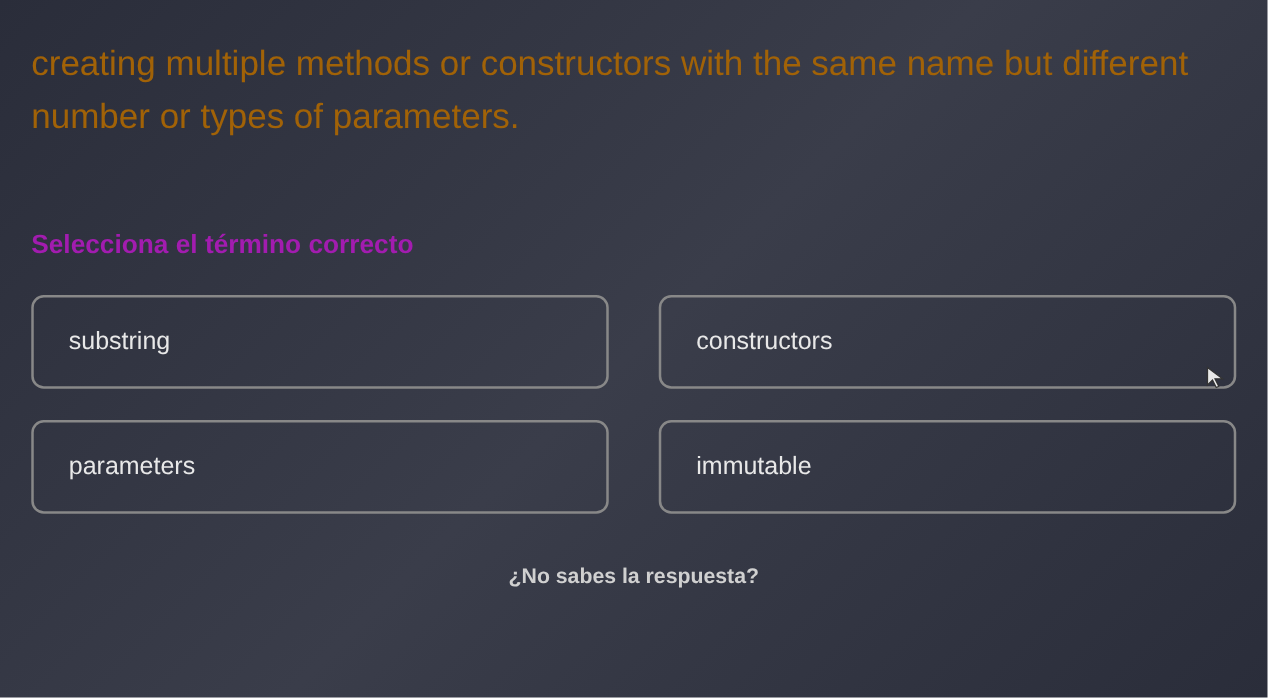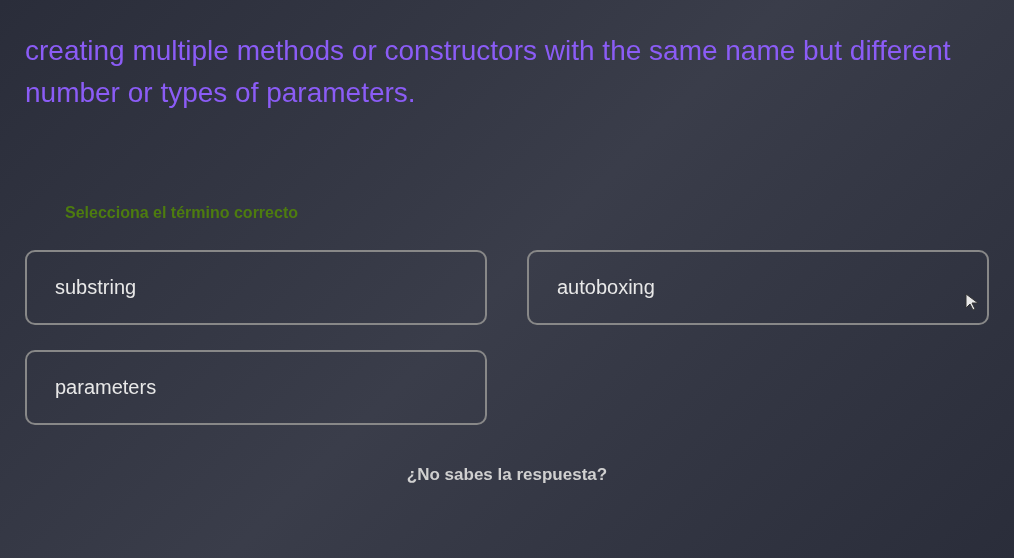--- a/index.html
+++ b/index.html
@@ -13,30 +13,29 @@
       background: linear-gradient(135deg, #2a2d3a 0%, #3a3d4a 50%, #2a2d3a 100%);
       font-family: -apple-system, BlinkMacSystemFont, 'Segoe UI', Arial, sans-serif;
       color: #e8e8e8;
       padding: 30px 25px 0 25px;
       position: relative;
       overflow: hidden;
     }
     .question-text {
       font-size: 28px;
       line-height: 1.5;
-      color: #8b5cf6;
-      margin-bottom: 90px;
+      color: #a16207;
+      margin-bottom: 70px;
       font-weight: 400;
     }
     .prompt-label {
-      font-size: 16px;
-      color: #4d7c0f;
+      font-size: 21px;
+      color: #a21caf;
       font-weight: 600;
       margin-bottom: 28px;
-      margin-left: 40px;
     }
     .options-grid {
       display: grid;
       grid-template-columns: 1fr 1fr;
       gap: 25px 40px;
       margin-bottom: 40px;
     }
     .option-button {
       background: transparent;
       border: 2px solid #888;
@@ -71,22 +70,23 @@
   </style>
 </head>
 <body>
 
 <div class="question-text">creating multiple methods or constructors with the same name but different number or types of parameters.</div>
 
 <div class="prompt-label">Selecciona el término correcto</div>
 
 <div class="options-grid">
   <button class="option-button">substring</button>
-  <button class="option-button">autoboxing</button>
+  <button class="option-button">constructors</button>
   <button class="option-button">parameters</button>
+  <button class="option-button">immutable</button>
 </div>
 
 <div class="footer-link">¿No sabes la respuesta?</div>
 
 <div class="cursor-icon">
   <svg viewBox="0 0 20 20">
     <path d="M2,2 L2,16 L6,12 L9,18 L11,17 L8,11 L14,11 Z"></path>
   </svg>
 </div>
 

